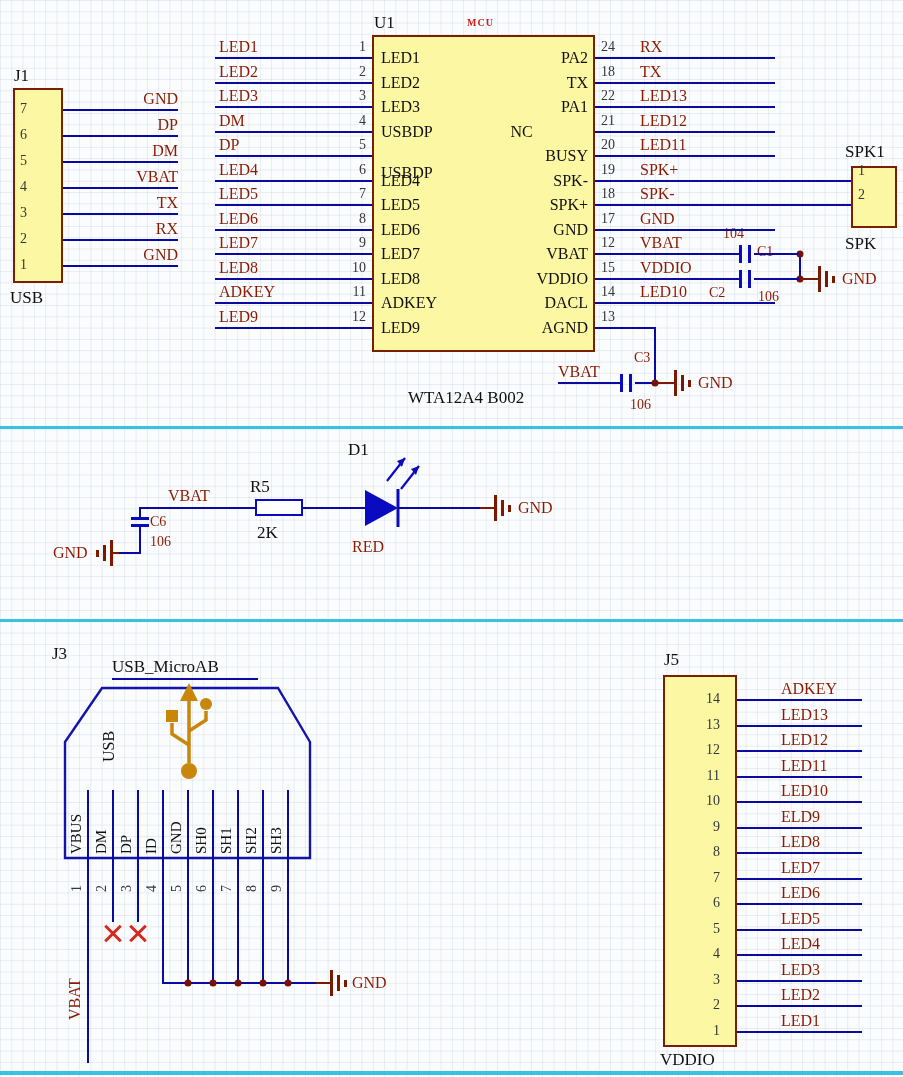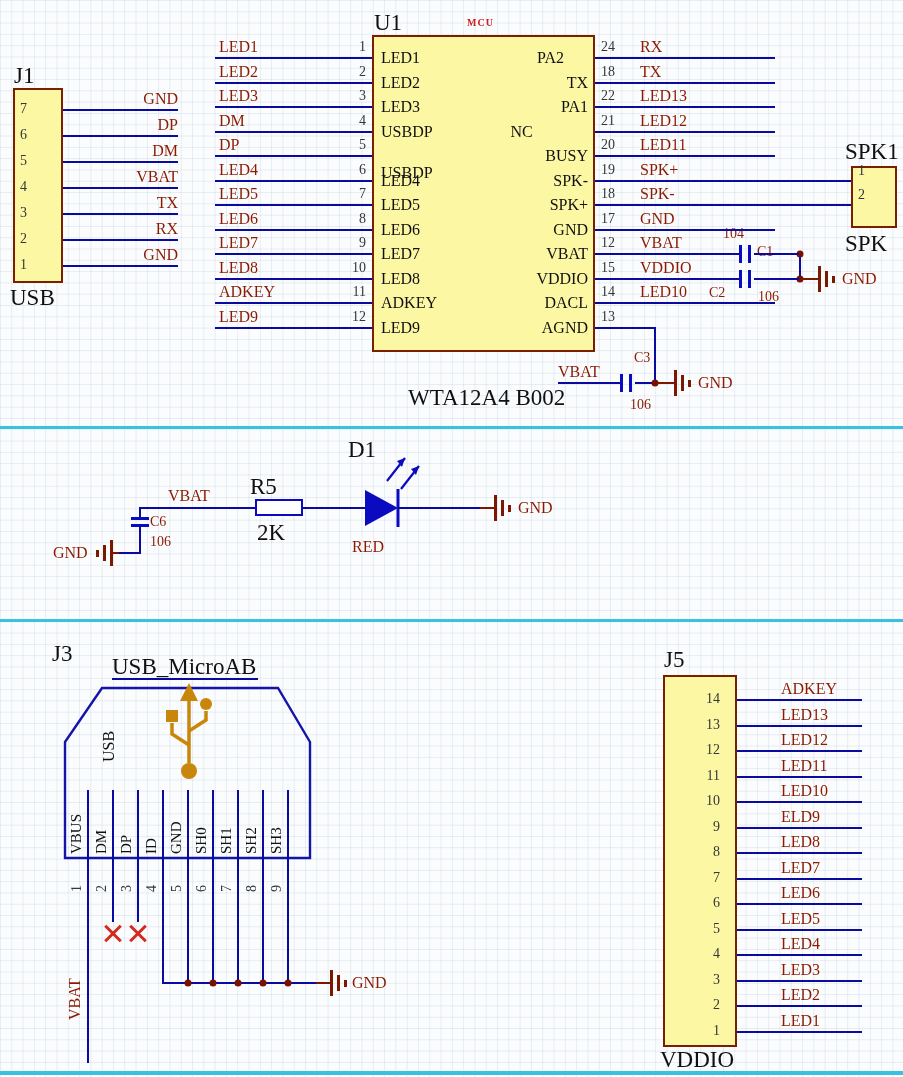--- a/index.html
+++ b/index.html
@@ -10,21 +10,21 @@
                      linear-gradient(90deg,rgba(125,160,190,.17) 1px,transparent 1px);
     background-size:11.3px 11.3px;}
   .abs{position:absolute}
   .wire{position:absolute;background:#0A0AA0}
   .gwire{position:absolute;background:#7A1800}
   .part-box{position:absolute;background:#FCF7A3;border:2px solid #7A2000}
   .divider{position:absolute;left:0;width:903px;height:3px;background:#38C2E2}
   .net{position:absolute;font-size:16px;line-height:18px;color:#8B1A00;white-space:nowrap}
   .pin-num{position:absolute;font-size:14px;line-height:18px;color:#33363a;white-space:nowrap}
   .pin-name{position:absolute;font-size:16px;line-height:18px;color:#101010;white-space:nowrap}
-  .ref{position:absolute;font-size:23px;line-height:19px;color:#101010;white-space:nowrap}
+  .ref{position:absolute;font-size:17px;line-height:19px;color:#101010;white-space:nowrap}
   .val{position:absolute;font-size:14px;line-height:16px;color:#8B1A00;white-space:nowrap}
   .right{text-align:right}
   .dot{position:absolute;width:7px;height:7px;border-radius:50%;background:#7A1000;transform:translate(-50%,-50%)}
   .cap-vp{position:absolute;width:3px;height:18px;background:#0A0AC0}
   .cap-hp{position:absolute;width:18px;height:3px;background:#0A0AC0}
   .resistor{position:absolute;border:2px solid #0A0AC0;background:#fff}
   .gnd{position:absolute;width:18px;height:26px}
   .gnd i{position:absolute;background:#7A1800;width:3px}
   .gnd .b1{left:0;top:0;height:26px}
   .gnd .b2{left:7px;top:5px;height:16px}
@@ -233,21 +233,21 @@
     <div class="wire" style="left: 215px; top: 302px; width: 157px; height: 2px;"></div>
     <div class="net" style="left: 219px; top: 283px;">ADKEY</div>
     <div class="pin-num right" style="left: 326px; top: 283px; width: 40px;">11</div>
     <div class="pin-name" style="left: 381px; top: 294px;">ADKEY</div>
     <div class="wire" style="left: 215px; top: 327px; width: 157px; height: 2px;"></div>
     <div class="net" style="left: 219px; top: 308px;">LED9</div>
     <div class="pin-num right" style="left: 326px; top: 308px; width: 40px;">12</div>
     <div class="pin-name" style="left: 381px; top: 319px;">LED9</div>
     <div class="wire" style="left: 595px; top: 57px; width: 180px; height: 2px;"></div>
     <div class="pin-num" style="left: 601px; top: 38px;">24</div>
-    <div class="pin-name right" style="left: 431px; top: 49px; width: 133px; text-align: right;">PA2</div>
+    <div class="pin-name right" style="left: 455px; top: 49px; width: 133px; text-align: right;">PA2</div>
     <div class="net" style="left: 640px; top: 38px;">RX</div>
     <div class="wire" style="left: 595px; top: 82px; width: 180px; height: 2px;"></div>
     <div class="pin-num" style="left: 601px; top: 63px;">18</div>
     <div class="pin-name right" style="left: 455px; top: 74px; width: 133px;">TX</div>
     <div class="net" style="left: 640px; top: 63px;">TX</div>
     <div class="wire" style="left: 595px; top: 106px; width: 180px; height: 2px;"></div>
     <div class="pin-num" style="left: 601px; top: 87px;">22</div>
     <div class="pin-name right" style="left: 455px; top: 98px; width: 133px;">PA1</div>
     <div class="net" style="left: 640px; top: 87px;">LED13</div>
     <div class="wire" style="left: 595px; top: 131px; width: 180px; height: 2px;"></div>

